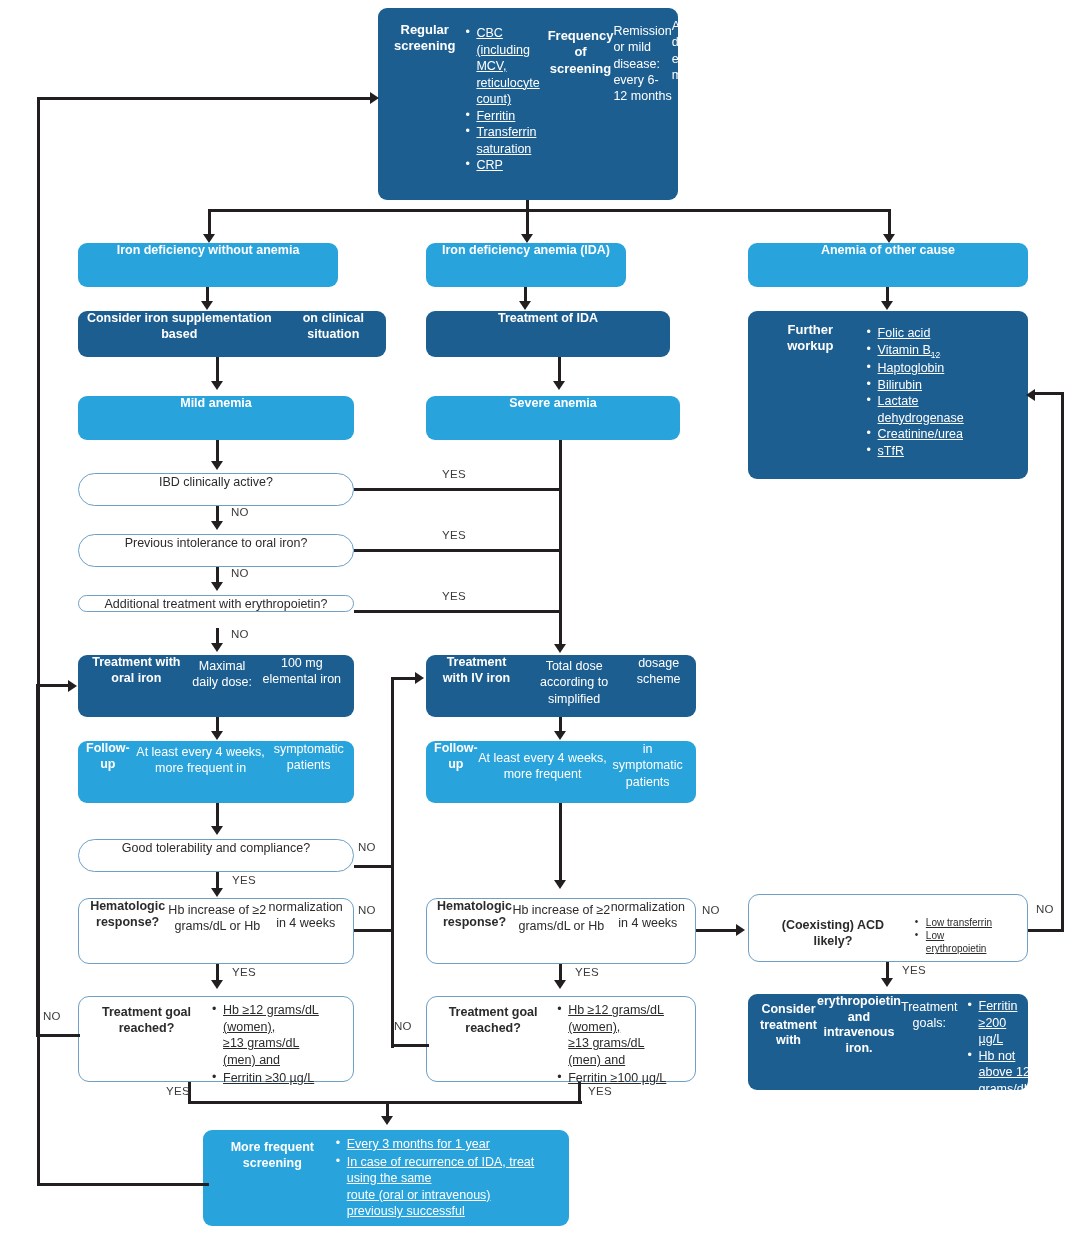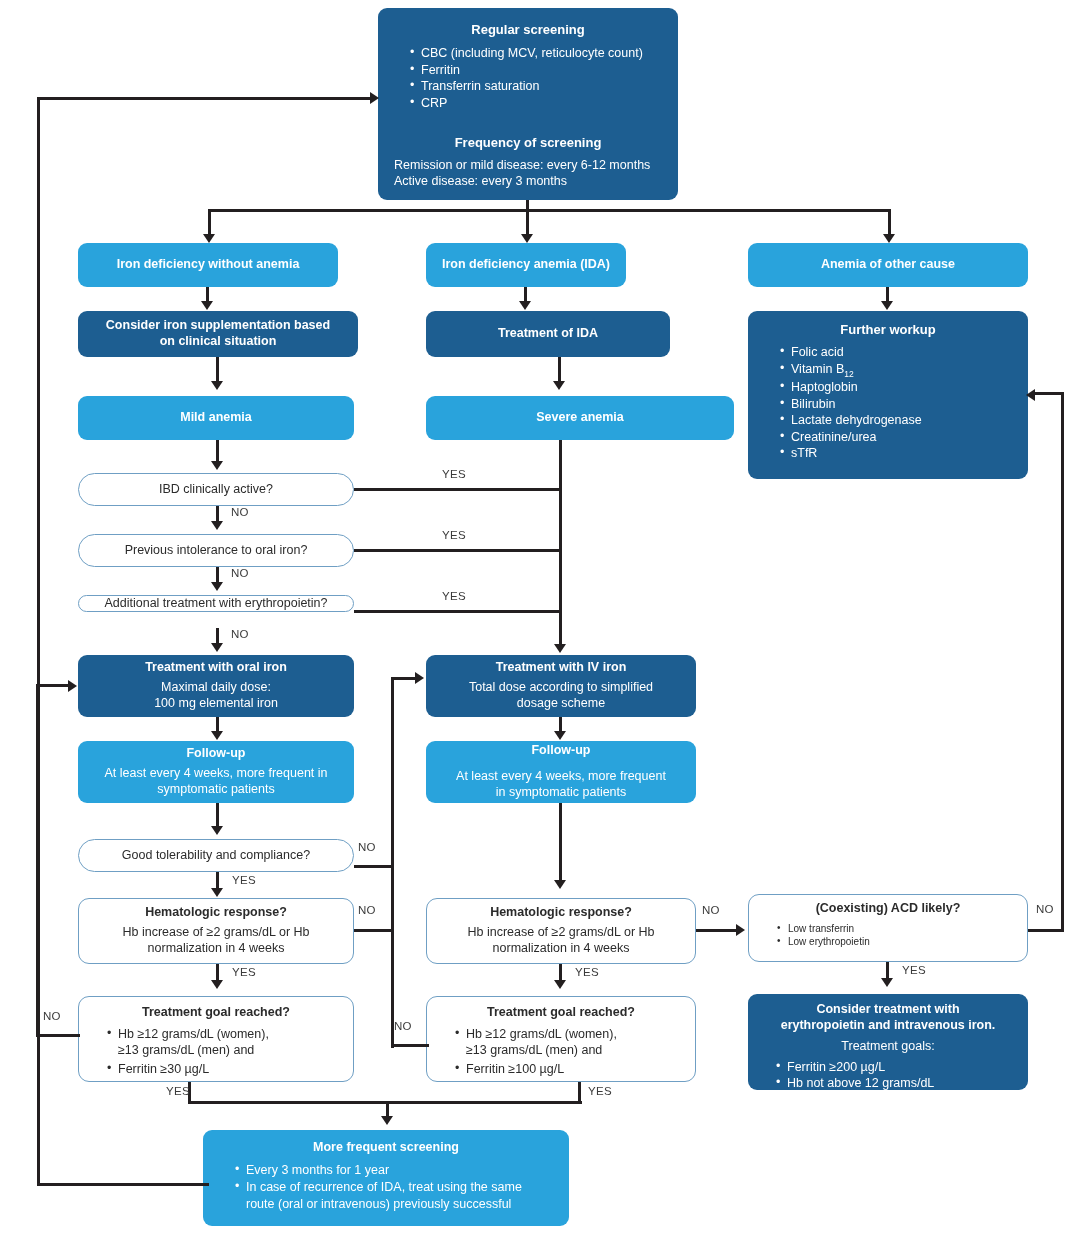--- a/index.html
+++ b/index.html
@@ -1,25 +1,25 @@
 <!DOCTYPE html>
 <html><head>
 <meta charset="utf-8">
 <style>
   html,body{margin:0;padding:0;background:#fff;}
   body{font-family:"Liberation Sans",sans-serif;}
   #canvas{position:relative;width:1090px;height:1244px;background:#ffffff;overflow:hidden;}
-  .box{position:absolute;box-sizing:border-box;border-radius:9px;display:flex;flex-direction:column;justify-content:center;}
+  .box{position:absolute;box-sizing:border-box;border-radius:9px;display:flex;flex-direction:row;justify-content:center;}
   .dark{background:#1d5e91;color:#ffffff;}
   .light{background:#29a3dc;color:#ffffff;}
   .white{background:#ffffff;color:#2b2b2b;border:1.6px solid #6f9fc4;}
   .bt{font-weight:bold;text-align:center;line-height:1.25;}
   .bl{line-height:1.3;}
   .ctr{text-align:center;line-height:1.3;}
-  ul.bul{margin:14px;padding:0;list-style:none;}
+  ul.bul{margin:8px;padding:0;list-style:none;text-decoration:underline;}
   ul.bul li{position:relative;padding-left:13px;line-height:1.32;}
   ul.bul li:before{content:"\2022";position:absolute;left:2px;top:-1px;}
   .lbl{position:absolute;font-size:11.5px;letter-spacing:.3px;color:#3b3b3b;white-space:nowrap;}
   .ln{position:absolute;background:#231f20;}
   .hl{height:3.4px;}
   .vl{width:3.4px;}
   .ar{position:absolute;width:0;height:0;}
   .ar-d{border-left:6.5px solid transparent;border-right:6.5px solid transparent;border-top:9px solid #231f20;}
   .ar-r{border-top:6.5px solid transparent;border-bottom:6.5px solid transparent;border-left:9px solid #231f20;}
   .ar-l{border-top:6.5px solid transparent;border-bottom:6.5px solid transparent;border-right:9px solid #231f20;}
@@ -62,21 +62,21 @@
     <span>Anemia of other cause</span>
   </div>
 
   <div class="ln vl" style="left:206px;top:287px;height:16px;"></div>
   <div class="ar ar-d" style="left:201px;top:301px;"></div>
   <div class="ln vl" style="left:524px;top:287px;height:16px;"></div>
   <div class="ar ar-d" style="left:519px;top:301px;"></div>
   <div class="ln vl" style="left:886px;top:287px;height:16px;"></div>
   <div class="ar ar-d" style="left:881px;top:301px;"></div>
 
-  <div class="box dark bt" style="left:78px;top:311px;width:280px;height:46px;font-size:12.5px;">
+  <div class="box dark bt" style="left:78px;top:311px;width:308px;height:46px;font-size:12.5px;">
     <div>Consider iron supplementation based</div>
     <div>on clinical situation</div>
   </div>
   <div class="box dark bt" style="left:426px;top:311px;width:244px;height:46px;font-size:12.5px;">
     <span>Treatment of IDA</span>
   </div>
 
   <div class="box dark" style="left:748px;top:311px;width:280px;height:168px;padding:8px 16px;justify-content:flex-start;">
     <div class="bt" style="font-size:13px;margin-top:3px;">Further workup</div>
     <ul class="bul" style="font-size:12.5px;margin-top:6px;">
@@ -92,21 +92,21 @@
 
   <div class="ln vl" style="left:216px;top:357px;height:26px;"></div>
   <div class="ar ar-d" style="left:211px;top:381px;"></div>
 
   <div class="ln vl" style="left:558px;top:357px;height:26px;"></div>
   <div class="ar ar-d" style="left:553px;top:381px;"></div>
 
   <div class="box light bt" style="left:78px;top:396px;width:276px;height:44px;font-size:12.5px;">
     <span>Mild anemia</span>
   </div>
-  <div class="box light bt" style="left:426px;top:396px;width:308px;height:44px;font-size:12.5px;">
+  <div class="box light bt" style="left:426px;top:396px;width:254px;height:44px;font-size:12.5px;">
     <span>Severe anemia</span>
   </div>
 
   <div class="ln vl" style="left:559px;top:440px;height:208px;"></div>
   <div class="ar ar-d" style="left:554px;top:644px;"></div>
 
   <div class="ln vl" style="left:216px;top:440px;height:23px;"></div>
   <div class="ar ar-d" style="left:211px;top:461px;"></div>
 
   <div class="box white ctr" style="left:78px;top:473px;width:276px;height:33px;font-size:12.5px;border-radius:17px;">
@@ -245,21 +245,21 @@
   <div class="ln vl" style="left:36px;top:684px;height:353px;"></div>
 
   <div class="ln vl" style="left:188px;top:1082px;height:22px;"></div>
   <div class="lbl" style="left:166px;top:1085px;">YES</div>
   <div class="ln vl" style="left:578px;top:1082px;height:22px;"></div>
   <div class="lbl" style="left:588px;top:1085px;">YES</div>
   <div class="ln hl" style="left:188px;top:1101px;width:394px;"></div>
   <div class="ln vl" style="left:386px;top:1101px;height:17px;"></div>
   <div class="ar ar-d" style="left:381px;top:1116px;"></div>
 
-  <div class="box white" style="left:748px;top:894px;width:280px;height:68px;padding:0 12px;border-radius:11px;justify-content:center;">
+  <div class="box white" style="left:748px;top:894px;width:280px;height:68px;padding:16px 12px;border-radius:11px;justify-content:center;">
     <div class="bt" style="font-size:12.5px;margin-top:7px;">(Coexisting) ACD likely?</div>
     <ul class="bul" style="font-size:10px;margin-top:5px;">
       <li>Low transferrin</li>
       <li>Low erythropoietin</li>
     </ul>
   </div>
   <div class="ln hl" style="left:1028px;top:929px;width:36px;"></div>
   <div class="lbl" style="left:1036px;top:903px;">NO</div>
   <div class="ln vl" style="left:1061px;top:392px;height:540px;"></div>
   <div class="ln hl" style="left:1035px;top:392px;width:29px;"></div>

